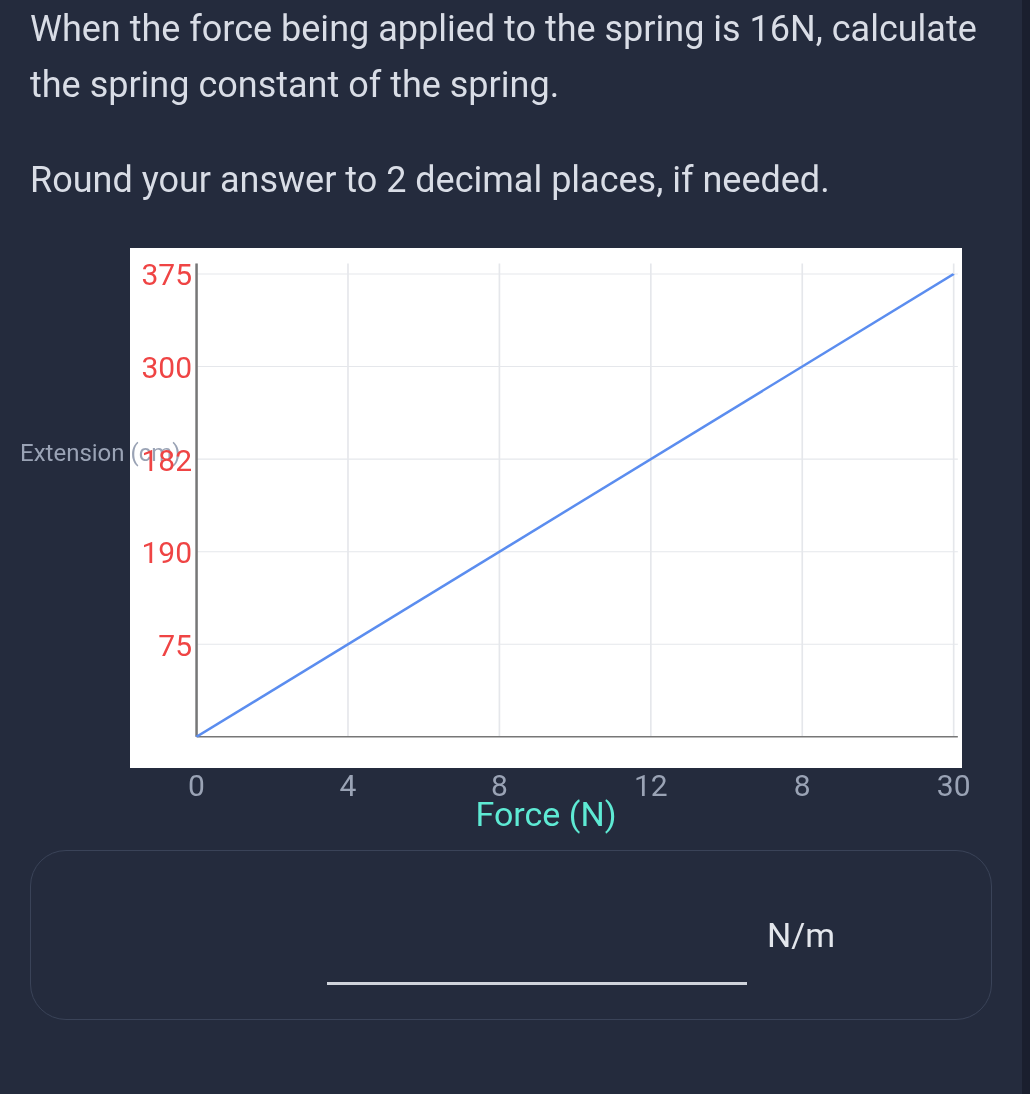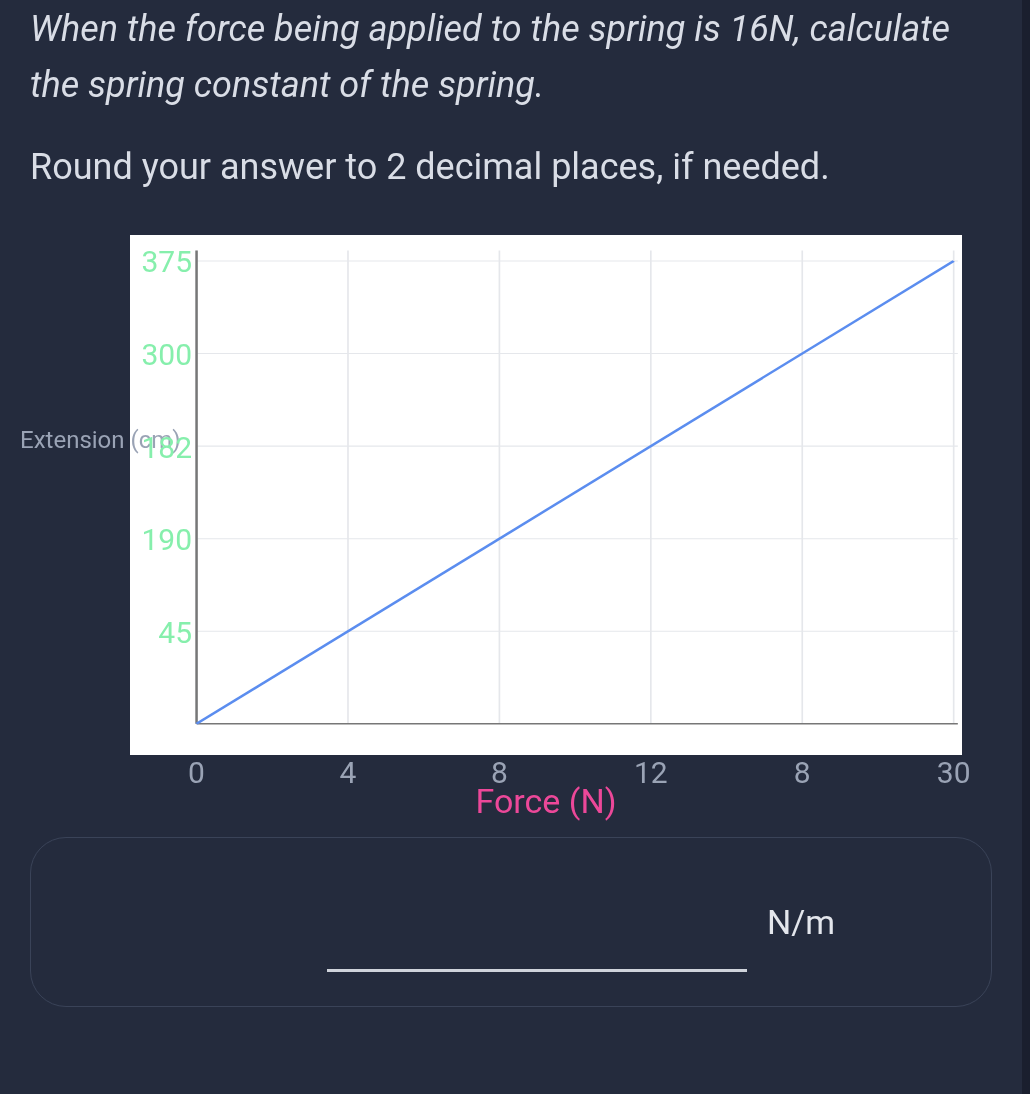--- a/index.html
+++ b/index.html
@@ -12,21 +12,21 @@
     position: relative;
     color: #d9dde6;
     border-right: 8px solid #1a1f2e;
   }
   .question {
     padding: 0 30px;
     font-size: 36px;
     line-height: 1.55;
     font-weight: 400;
   }
-  .p1 { margin-top: 2px; margin-bottom: 26px; font-style: italic; }
+  .p1 { margin-top: 2px; margin-bottom: 39px; }
   .p2 { margin-bottom: 40px; }
 
   .chart-outer {
     position: relative;
     margin-left: 130px;
     margin-right: 60px;
     height: 560px;
   }
   .chart-bg {
     position: absolute;
@@ -41,32 +41,32 @@
     color: #9aa3b5;
     font-size: 24px;
     line-height: 1.3;
     text-align: left;
   }
   .xlabel {
     position: absolute;
     left: 0; right: 0;
     bottom: -26px;
     text-align: center;
-    color: #ec4899;
+    color: #5eead4;
     font-size: 34px;
   }
   svg.plot {
     position: absolute;
     left: 0; top: 0; right: 0; bottom: 40px;
     width: 100%;
     height: calc(100% - 40px);
   }
   .ytick {
     position: absolute;
-    color: #86efac;
+    color: #ef4444;
     font-size: 30px;
     right: 0;
     transform: translateY(-50%);
   }
   .xtick {
     position: absolute;
     color: #9aa3b5;
     font-size: 30px;
     text-align: center;
     transform: translateX(-50%);
@@ -120,21 +120,21 @@
 <div class="question">
   <p class="p1">When the force being applied to the spring is 16N, calculate the spring constant of the spring.</p>
   <p class="p2">Round your answer to 2 decimal places, if needed.</p>
 </div>
 
 <div class="chart-outer">
   <div class="chart-bg"></div>
   <div class="ylabel">Extension (cm)</div>
 
   <div class="ytick-col" id="ytick-col">
-      <div class="ytick" style="top: 76.2%;">45</div>
+      <div class="ytick" style="top: 76.2%;">75</div>
       <div class="ytick" style="top: 58.4%;">190</div>
       <div class="ytick" style="top: 40.6%;">182</div>
       <div class="ytick" style="top: 22.8%;">300</div>
       <div class="ytick" style="top: 5%;">375</div>
     </div>
 
   <svg class="plot" id="plot-svg" preserveAspectRatio="none" viewBox="0 0 1000 1000">
       <line x1="80" x2="80" y1="30" y2="940" stroke="#e5e7eb" stroke-width="2"></line>
       <line x1="262" x2="262" y1="30" y2="940" stroke="#e5e7eb" stroke-width="2"></line>
       <line x1="444" x2="444" y1="30" y2="940" stroke="#e5e7eb" stroke-width="2"></line>

